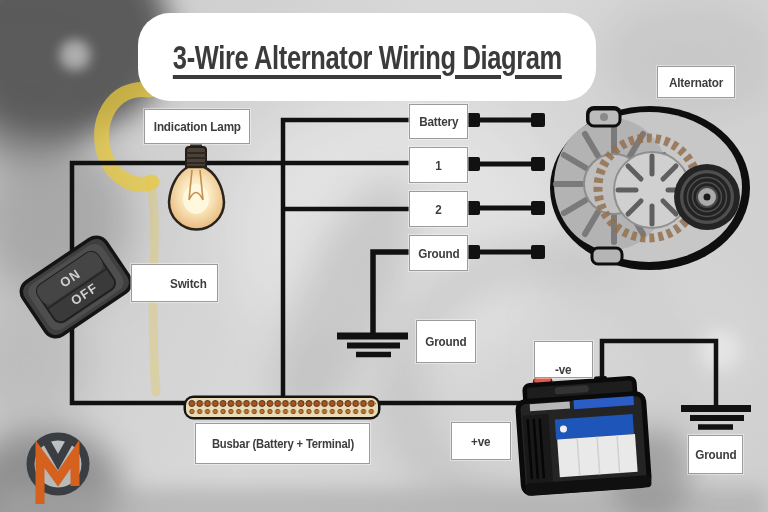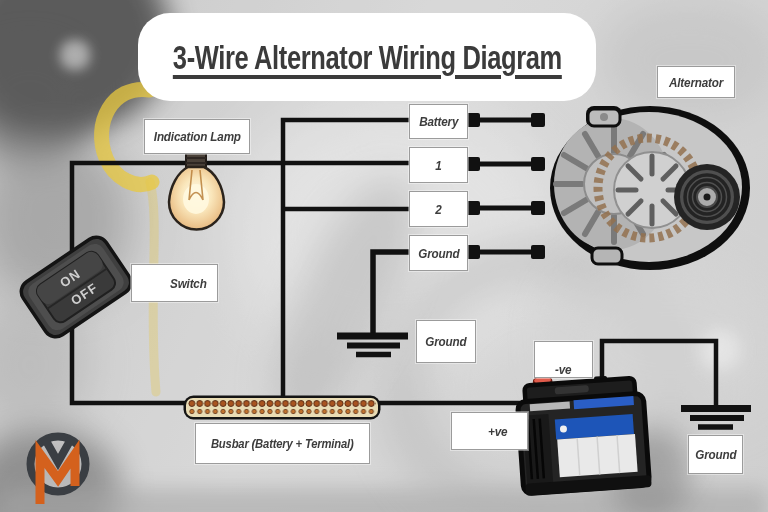--- a/index.html
+++ b/index.html
@@ -13,21 +13,20 @@
   .overlay{position:absolute;inset:0;background:rgba(255,255,255,.22);}
   
   #bg,#diagram,#labels{position:absolute;inset:0;}
   #diagram{width:768px;height:512px;}
   
   .tag{
     position:absolute;display:flex;align-items:center;justify-content:center;
     background:#fff;border:1.5px solid #9b9b9b;color:#3d3d3d;
     font-weight:bold;font-size:13px;white-space:nowrap;
     box-shadow:0 0 0 1px rgba(255,255,255,.4);
-    font-style:italic;
   }
   .tag span{transform:scaleX(.9);letter-spacing:-.2px;}
   #title-pill{
     position:absolute;left:138px;top:13px;width:458px;height:88px;
     background:#fff;border-radius:32px;display:flex;align-items:center;justify-content:center;
   }
   #title-pill span{
     font-size:34px;font-weight:bold;color:#3b3b3b;white-space:nowrap;
     transform:scaleX(.75);letter-spacing:-.5px;
     text-decoration:underline;text-decoration-thickness:4px;text-underline-offset:6px;
@@ -215,21 +214,21 @@
   </svg>
 
   <div id="labels">
     <div id="title-pill">
       <span>3-Wire Alternator Wiring Diagram</span>
     </div>
 
     <div class="tag" style="left:657px;top:66px;width:76px;height:30px;">
       <span>Alternator</span>
     </div>
-    <div class="tag" style="left:144px;top:119px;width:104px;height:33px;">
+    <div class="tag" style="left:144px;top:109px;width:104px;height:33px;">
       <span>Indication Lamp</span>
     </div>
 
     <div class="tag" style="left:409px;top:104px;width:57px;height:33px;">
       <span>Battery</span>
     </div>
     <div class="tag" style="left:409px;top:147px;width:57px;height:34px;">
       <span>1</span>
     </div>
     <div class="tag" style="left:409px;top:191px;width:57px;height:34px;">
@@ -241,21 +240,21 @@
 
     <div class="tag" style="left:131px;top:264px;width:57px;height:36px;padding-left:28px;">
       <span>Switch</span>
     </div>
     <div class="tag" style="left:416px;top:320px;width:58px;height:41px;">
       <span>Ground</span>
     </div>
     <div class="tag" style="left:534px;top:341px;width:57px;height:35px;align-items:flex-end;">
       <span>-ve</span>
     </div>
-    <div class="tag" style="left:451px;top:412px;width:58px;height:36px;padding-left:17px;">
+    <div class="tag" style="left:451px;top:422px;width:58px;height:36px;">
       <span>+ve</span>
     </div>
     <div class="tag" style="left:195px;top:423px;width:173px;height:39px;font-size:12.5px;">
       <span>Busbar (Battery + Terminal)</span>
     </div>
     <div class="tag" style="left:688px;top:435px;width:53px;height:37px;">
       <span>Ground</span>
     </div>
   </div>
 </div>

